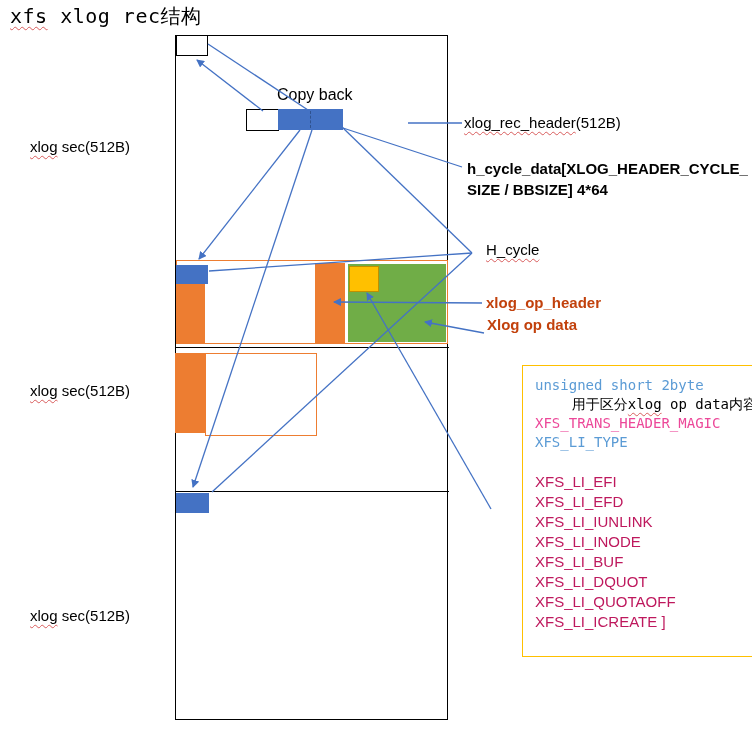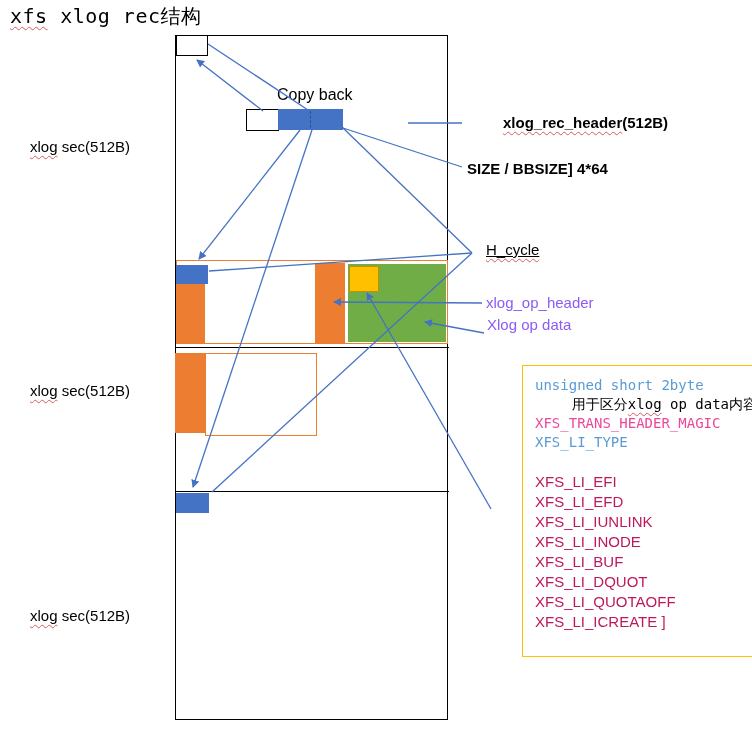--- a/index.html
+++ b/index.html
@@ -17,21 +17,21 @@
 
   .blackbox{border:1.6px solid #000;background:#fff;}
   .bluefill{background:#4472C4;}
   .orangefill{background:#ED7D31;}
   .greenfill{background:#70AD47;}
   .yellowfill{background:#FFC000;border:1px solid #bf9000;}
   .orangeframe{border:1.5px solid #ED7D31;background:transparent;}
 
   .lbl{font-size:15px;white-space:nowrap;}
   .lbl-2l{font-size:15px;font-weight:600;line-height:21px;white-space:nowrap;}
-  .olbl{color:#8b5cf6;font-weight:400;}
+  .olbl{color:#c2410c;font-weight:700;}
 
   .copyback{left:277px;top:86px;font-size:16px;}
 
   .infobox{
     left:522px;top:365px;width:222px;height:270px;
     border:1.5px solid #FFC000;padding:10px 12px;background:#fff;
   }
   .infobox .mono{font-family:"DejaVu Sans Mono",monospace;font-size:14px;line-height:19px;margin:0;white-space:nowrap;}
   .c-blue{color:#5B9BD5;}
   .c-orange{color:#ec4899;}
@@ -67,25 +67,26 @@
   <div class="abs orangefill" style="left:177px;top:284px;width:28px;height:59px;"></div>
   <div class="abs orangefill" style="left:315px;top:263px;width:30px;height:80px;"></div>
   <div class="abs greenfill" style="left:348px;top:264px;width:98px;height:78px;"></div>
   <div class="abs yellowfill" style="left:349px;top:266px;width:28px;height:24px;"></div>
 
   <div class="abs orangefill" style="left:175px;top:353px;width:30px;height:80px;"></div>
   <div class="abs orangeframe" style="left:205px;top:353px;width:110px;height:81px;"></div>
 
   <div class="abs bluefill" style="left:176px;top:493px;width:33px;height:20px;"></div>
 
-  <div class="abs lbl" style="left:503px;top:114px;font-weight:bold;"><span class="sq">xlog_rec_header</span><span>(512B)</span></div>
+  <div class="abs lbl" style="left:464px;top:114px;"><span class="sq">xlog_rec_header</span><span>(512B)</span></div>
   <div class="abs lbl-2l" style="left:467px;top:158px;">
+    <div>h_cycle_data[XLOG_HEADER_CYCLE_</div>
     <div>SIZE / BBSIZE] 4*64</div>
   </div>
-  <div class="abs lbl" style="left:486px;top:241px;text-decoration:underline;"><span class="sq">H_cycle</span></div>
+  <div class="abs lbl" style="left:486px;top:241px;"><span class="sq">H_cycle</span></div>
   <div class="abs lbl olbl" style="left:486px;top:294px;">xlog_op_header</div>
   <div class="abs lbl olbl" style="left:487px;top:316px;">Xlog op data</div>
 
   <div class="abs infobox">
     <p class="mono c-blue">unsigned short 2byte</p>
     <p class="mono gap-top"><span>用于区分</span><span class="sq">xlog</span><span> op data内容</span></p>
     <p class="mono c-orange">XFS_TRANS_HEADER_MAGIC</p>
     <p class="mono c-blue">XFS_LI_TYPE</p>
     <ul class="infolist">
       <li>XFS_LI_EFI</li>

